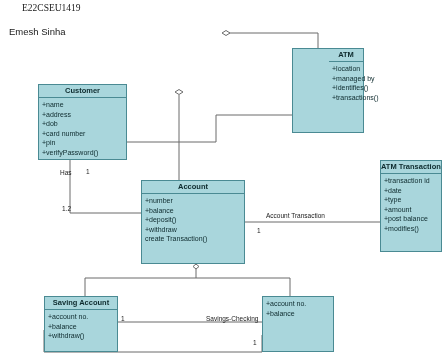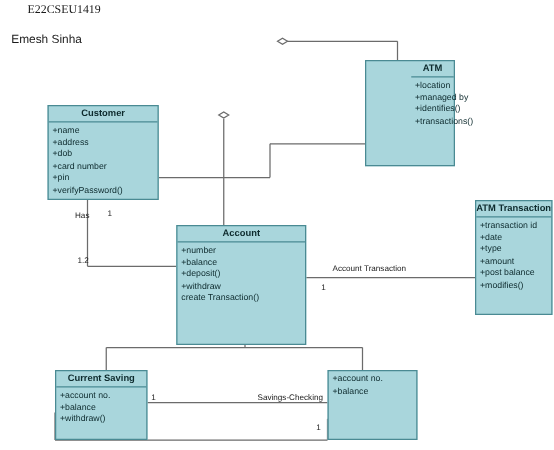--- a/index.html
+++ b/index.html
@@ -136,21 +136,21 @@
     <div class="uml-body">
       <div class="uml-attr">+name</div>
       <div class="uml-attr">+address</div>
       <div class="uml-attr">+dob</div>
       <div class="uml-attr">+card number</div>
       <div class="uml-attr">+pin</div>
       <div class="uml-attr">+verifyPassword()</div>
     </div>
   </div>
 
-  <div class="uml-class" id="cls-account" style="left:141px; top:180px; width:104px; height:96px;">
+  <div class="uml-class" id="cls-account" style="left:141px; top:180px; width:104px; height:84px;">
     <div class="uml-title">Account</div>
     <div class="uml-body">
       <div class="uml-attr">+number</div>
       <div class="uml-attr">+balance</div>
       <div class="uml-attr">+deposit()</div>
       <div class="uml-attr">+withdraw</div>
       <div class="uml-attr">create Transaction()</div>
     </div>
   </div>
 
@@ -160,21 +160,21 @@
       <div class="uml-attr">+transaction id</div>
       <div class="uml-attr">+date</div>
       <div class="uml-attr">+type</div>
       <div class="uml-attr">+amount</div>
       <div class="uml-attr">+post balance</div>
       <div class="uml-attr">+modifies()</div>
     </div>
   </div>
 
   <div class="uml-class" id="cls-current" style="left:44px; top:296px; width:74px; height:56px;">
-    <div class="uml-title">Current Saving</div>
+    <div class="uml-title">Saving Account</div>
     <div class="uml-body">
       <div class="uml-attr">+account no.</div>
       <div class="uml-attr">+balance</div>
       <div class="uml-attr">+withdraw()</div>
     </div>
   </div>
 
   <div class="uml-class" id="cls-saving" style="left:262px; top:296px; width:72px; height:56px;">
     <div class="uml-body">
       <div class="uml-attr">+account no.</div>

